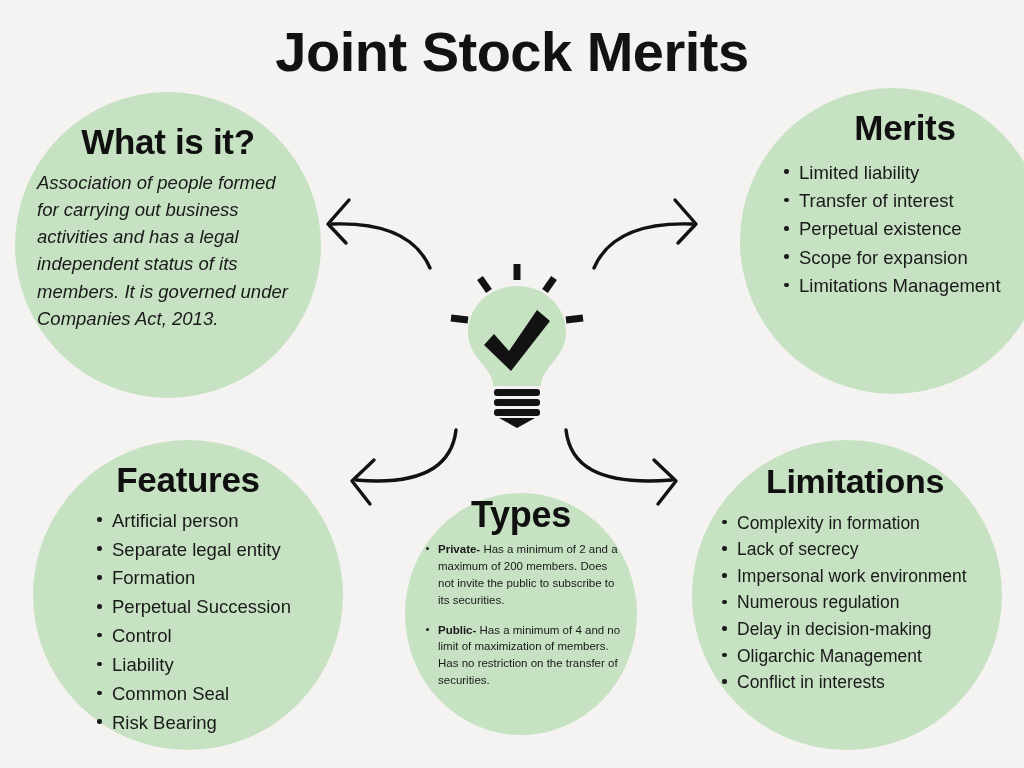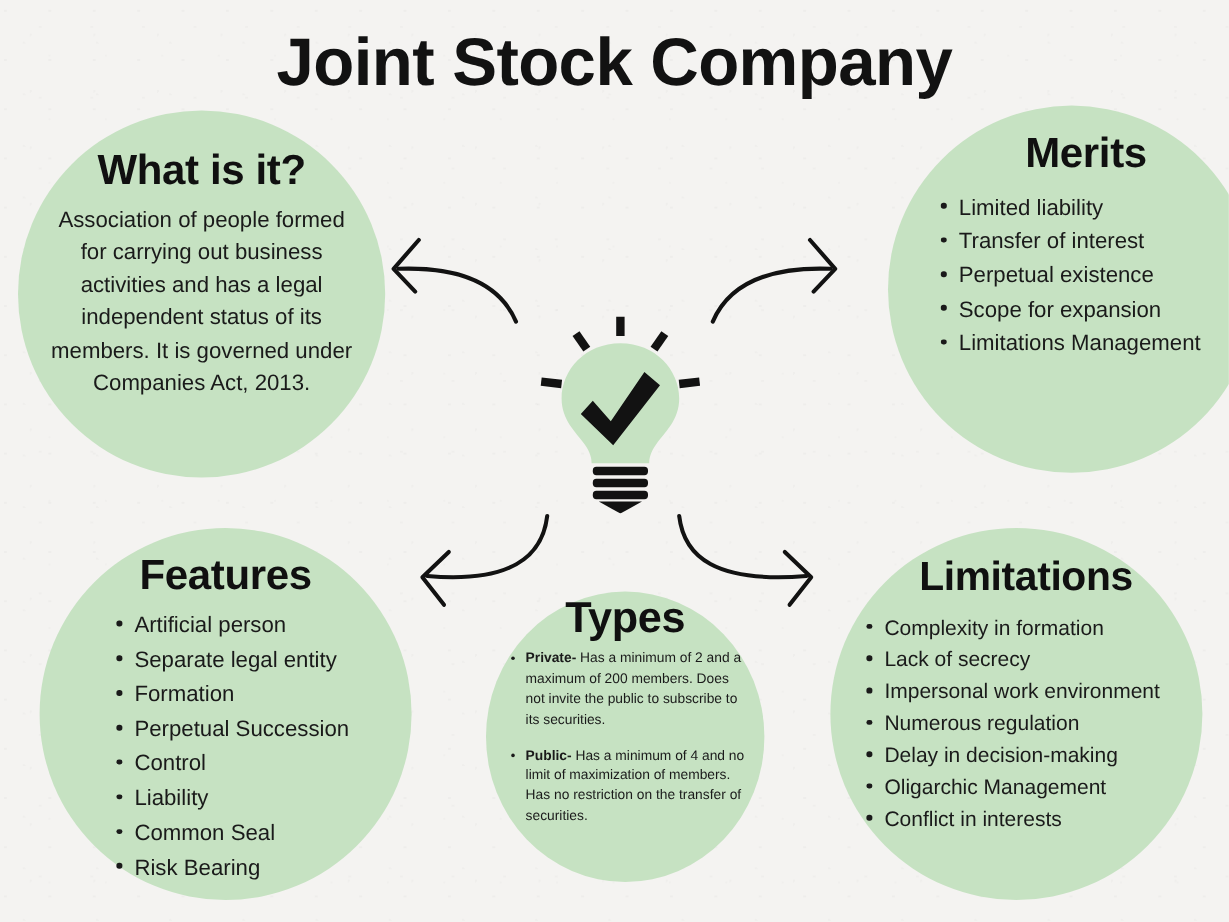--- a/index.html
+++ b/index.html
@@ -62,22 +62,22 @@
 
   .b-head {
     font-weight: 700;
     color: #101010;
     text-align: center;
     line-height: 1.05;
     letter-spacing: -0.3px;
   }
 
   .b-para {
-    text-align: center;
     color: #1a1a1a;
+    font-style: italic;
   }
 
   ul.b-list {
     margin: 0;
     padding: 0;
     list-style: none;
     color: #1a1a1a;
   }
   ul.b-list li {
     position: relative;
@@ -182,21 +182,21 @@
   #arrow-tl { left: 318px; top: 188px; }
   #arrow-tr { left: 556px; top: 188px; }
   #arrow-bl { left: 330px; top: 424px; }
   #arrow-br { left: 548px; top: 424px; }
 </style>
 </head>
 <body>
 
 <div id="canvas">
 
-  <div id="title">Joint Stock Company</div>
+  <div id="title">Joint Stock Merits</div>
 
   <div class="bubble" id="bubble-what">
     <div class="bubble-inner">
       <div class="b-head">What is it?</div>
       <div class="b-para">Association of people formed for carrying out business activities and has a legal independent status of its members. It is governed under Companies Act, 2013.</div>
     </div>
   </div>
 
   <div class="bubble" id="bubble-merits">
     <div class="bubble-inner">

